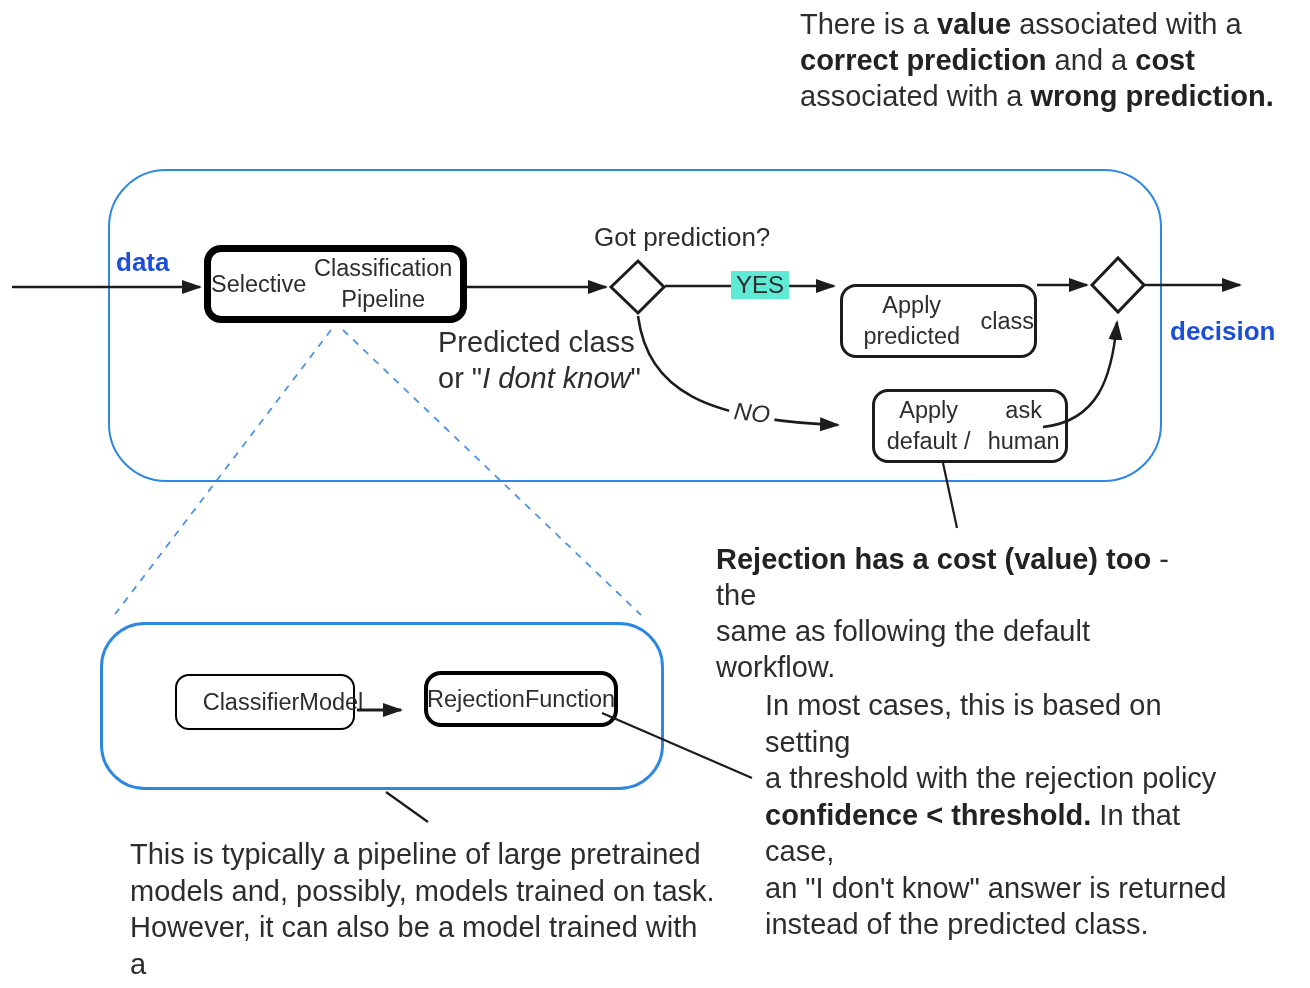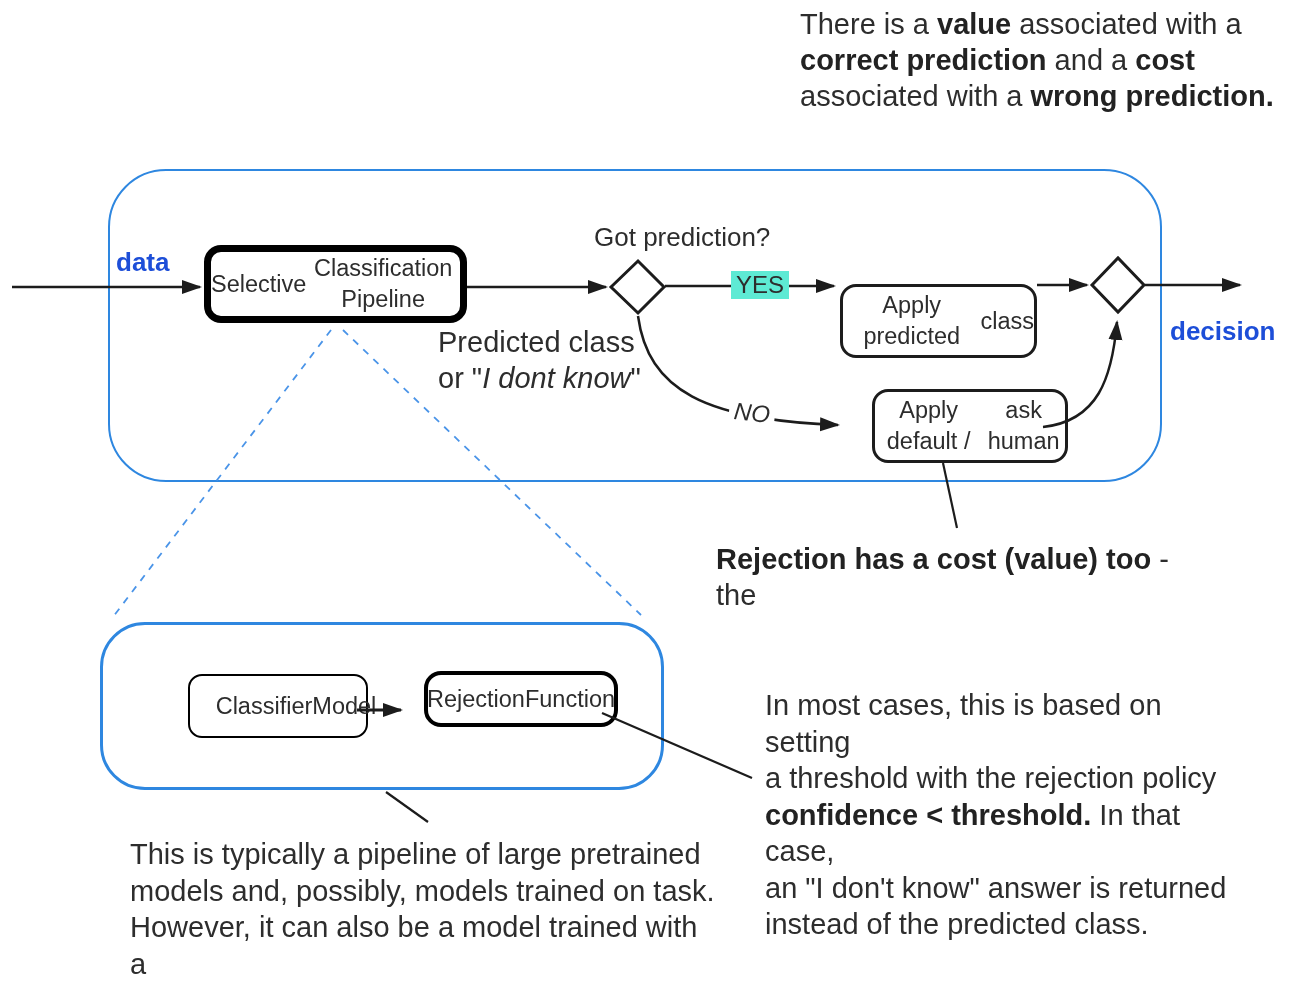--- a/index.html
+++ b/index.html
@@ -39,21 +39,21 @@
     font-size: 23.5px;
     line-height: 31px;
     color: #2d2d2d;
     z-index: 3;
   }
   .node.blue { border: 7px solid #000000; border-radius: 17px; }
   .node.black { border: 3px solid #1c1c1c; border-radius: 16px; }
   .node.selective { left: 204px; top: 245px; width: 263px; height: 78px; }
   .node.apply-predicted { left: 840px; top: 248px; width: 197px; height: 74px; margin-top: 36px; }
   .node.apply-default { left: 846px; top: 389px; width: 196px; height: 74px; margin-left: 26px; }
-  .node.classifier { left: 188px; top: 674px; width: 180px; height: 64px; border-width: 2.5px; border-radius: 14px; padding-left: 36px; }
+  .node.classifier { left: 175px; top: 674px; width: 180px; height: 56px; border-width: 2.5px; border-radius: 14px; padding-left: 36px; }
   .node.rejection { left: 424px; top: 671px; width: 194px; height: 56px; border-width: 4px; }
   .label {
     position: absolute;
     z-index: 6;
     white-space: nowrap;
     font-size: 26px;
     color: #2d2d2d;
   }
   .label.bold { font-weight: 700; color: #1d4ed8; }
   .label.data-label { left: 116px; top: 247px; }
@@ -138,17 +138,17 @@
     </div>
 
   <div class="label bold data-label">data</div>
   <div class="label bold decision-label">decision</div>
   <div class="label got-prediction">Got prediction?</div>
   <div class="label yes-label">YES</div>
   <div class="label no-label">NO</div>
 
   <div class="note top-note"><span>There is a </span><span class="b">value</span><span> associated with a</span><br><span class="b">correct prediction</span><span> and a </span><span class="b">cost</span><br><span>associated with a </span><span class="b">wrong prediction.</span></div>
   <div class="note predicted-note"><span>Predicted class</span><br><span>or "</span><span style="font-style: italic;">I dont know</span><span>"</span></div>
-  <div class="note rejection-cost"><span class="b">Rejection has a cost (value) too</span><span> - the</span><br></div>
+  <div class="note rejection-cost"><span class="b">Rejection has a cost (value) too</span><span> - the</span><br><span>same as following the default workflow.</span></div>
   <div class="note threshold"><span>In most cases, this is based on setting</span><br><span>a threshold with the rejection policy</span><br><span class="b">confidence &lt; threshold.</span><span> In that case,</span><br><span>an "I don't know" answer is returned</span><br><span>instead of the predicted class.</span></div>
   <div class="note pipeline-note"><span>This is typically a pipeline of large pretrained</span><br><span>models and, possibly, models trained on task.</span><br><span>However, it can also be a model trained with a</span><br><span>reject option.</span></div>
 
 </div>
 
 </body></html>

